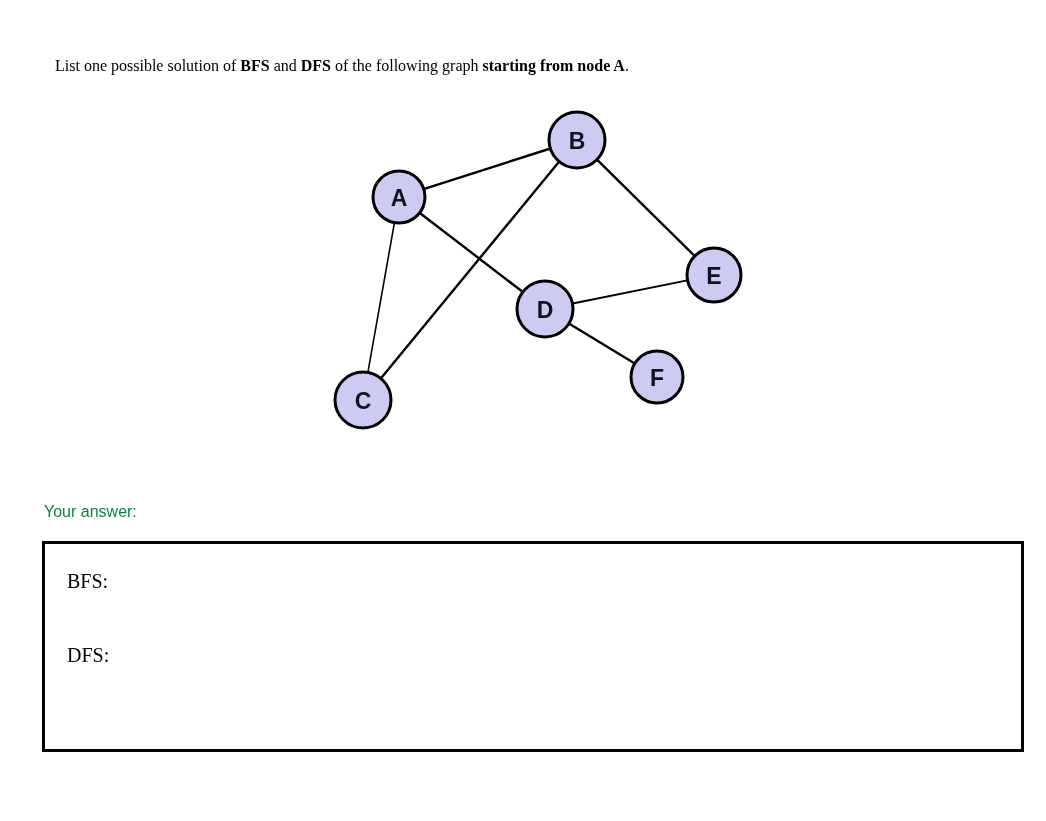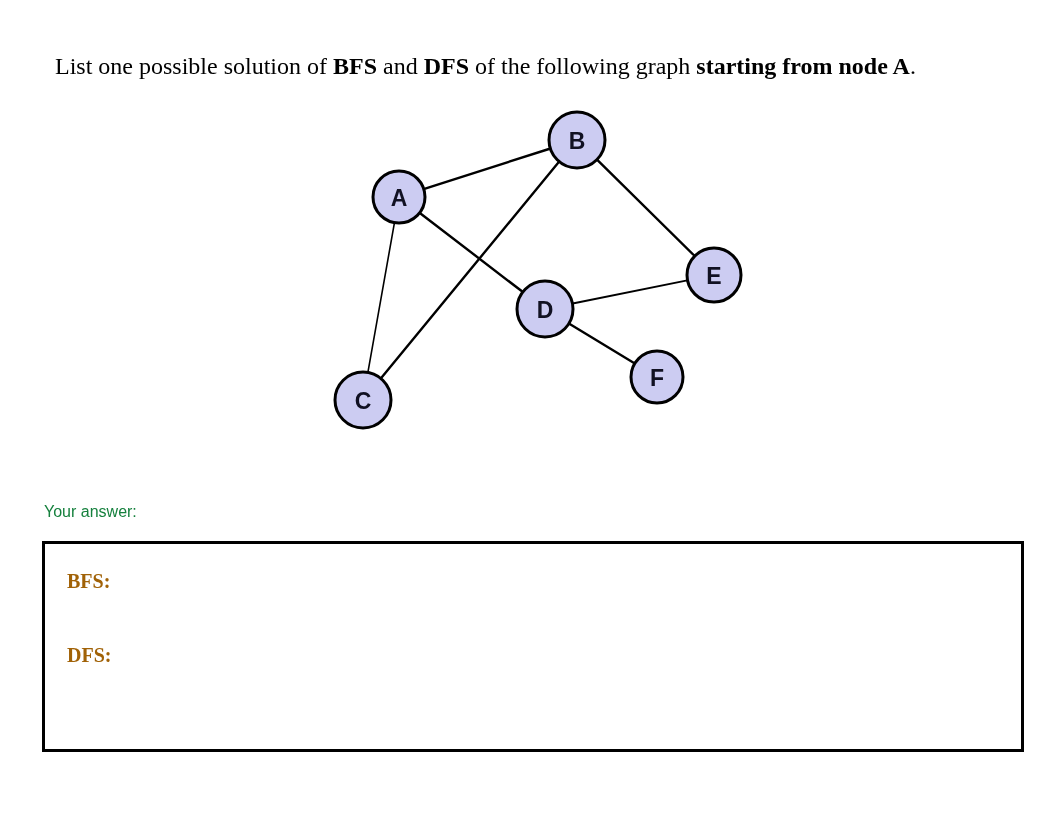--- a/index.html
+++ b/index.html
@@ -15,21 +15,21 @@
     overflow: hidden;
   }
 
   
   #question-prompt {
     position: absolute;
     left: 55px;
     top: 53px;
     width: 940px;
     font-family: "Liberation Serif", serif;
-    font-size: 24px;
+    font-size: 16px;
     line-height: 26px;
     color: #000000;
     white-space: nowrap;
   }
   #question-prompt .b { font-weight: bold; }
 
   
   #graph-figure {
     position: absolute;
     left: 320px;
@@ -78,22 +78,22 @@
     height: 211px;
     box-sizing: border-box;
     border: 3px solid #000000;
     background: #ffffff;
   }
   .answer-row {
     position: absolute;
     left: 22px;
     font-family: "Liberation Serif", serif;
     font-size: 20px;
-    font-weight: bold;
-    color: #a16207;
+    font-weight: normal;
+    color: #000000;
   }
   #answer-row-bfs { top: 26px; }
   #answer-row-dfs { top: 100px; }
   .answer-input-area {
     position: absolute;
     top: 0;
     height: 26px;
     font-family: "Liberation Serif", serif;
     font-size: 20px;
     color: #000000;

